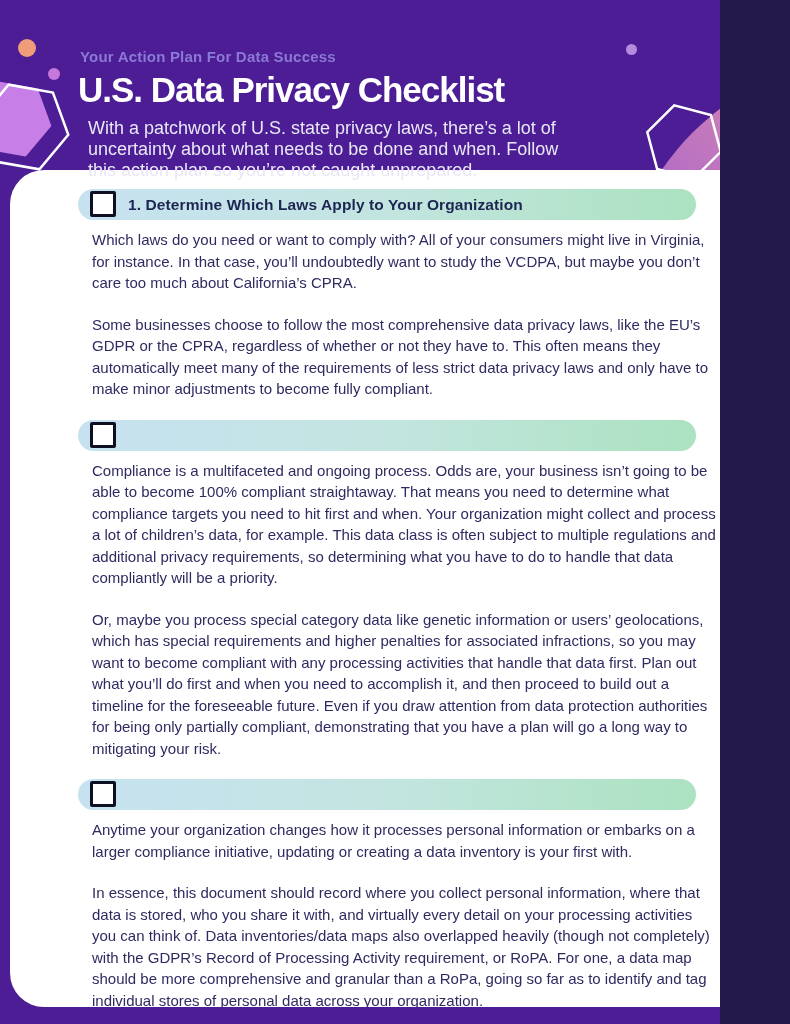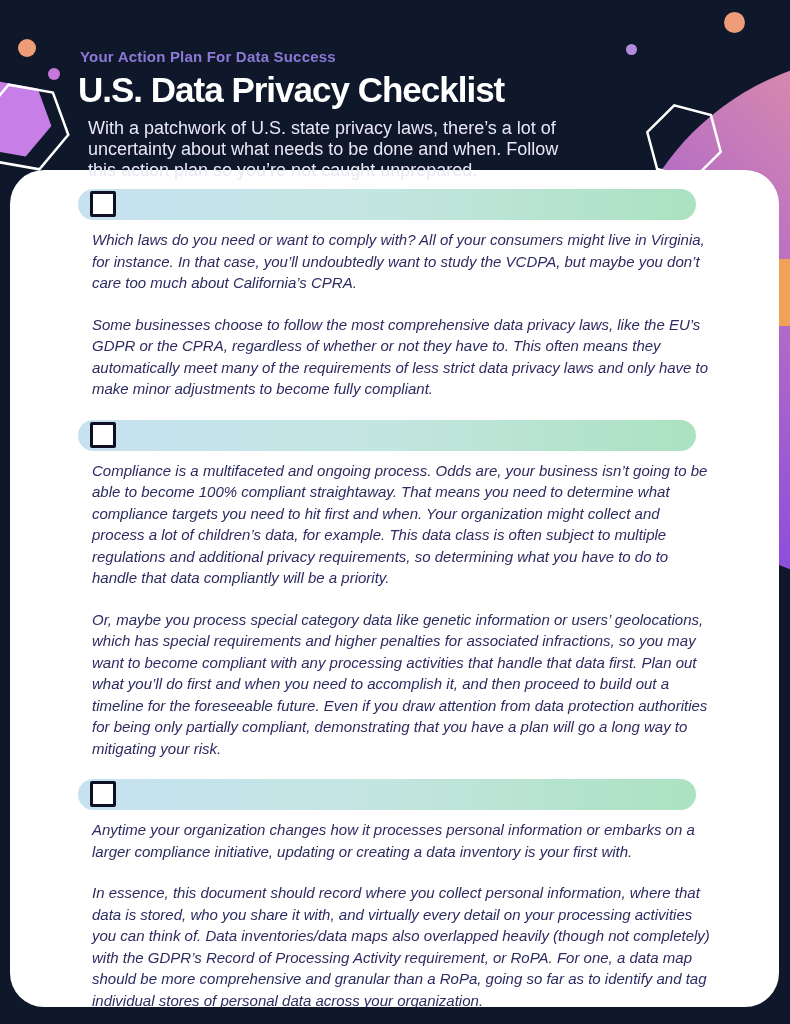--- a/index.html
+++ b/index.html
@@ -1,21 +1,21 @@
 <!DOCTYPE html>
 <html><head>
 <meta charset="utf-8">
 <style>
   html,body{margin:0;padding:0;}
   body{
     width:790px;height:1024px;
     font-family:"Liberation Sans",sans-serif;
     background:#231a4a;
   }
-  .page{position:relative;width:790px;height:1024px;overflow:hidden;background:#0f172a;}
+  .page{position:relative;width:720px;height:1024px;overflow:hidden;background:#4c1d95;}
 
   
   .decor{position:absolute;z-index:1;}
   .dot{border-radius:50%;}
   .dot-peach-tl{left:18px;top:39px;width:18px;height:18px;background:#ef9d79;}
   .dot-purple-l{left:48px;top:68px;width:12px;height:12px;background:#c679da;}
   .dot-purple-tr{left:626px;top:44px;width:11px;height:11px;background:#b48bdd;}
   .dot-peach-tr{left:724px;top:12px;width:21px;height:21px;background:#ef9d79;}
   .big-circle{
     left:615px;top:55px;width:530px;height:530px;border-radius:50%;
@@ -54,21 +54,21 @@
     position:absolute;left:12px;top:2px;width:20px;height:20px;
     background:#ffffff;border:3px solid #0f0f23;border-radius:2px;
     cursor:pointer;
   }
   .pill-heading{
     position:absolute;left:50px;top:0;margin:0;line-height:31px;
     font-size:15.5px;font-weight:bold;color:#1d2552;letter-spacing:.1px;
   }
   .para{
     width:624px;margin:0 0 20px 82px;
-    font-size:15px;line-height:21.5px;color:#2e2b61;font-style:italic;
+    font-size:15px;line-height:21.5px;color:#2e2b61;
   }
 </style>
 </head>
 <body>
 
 <div class="page">
 
   <div class="decor dot dot-peach-tl"></div>
   <div class="decor dot dot-purple-l"></div>
   <div class="decor big-circle"></div>
@@ -90,20 +90,21 @@
     <p class="kicker">Your Action Plan For Data Success</p>
     <h1 class="title">U.S. Data Privacy Checklist</h1>
     <p class="subtitle">With a patchwork of U.S. state privacy laws, there’s a lot of uncertainty about what needs to be done and when. Follow this action plan so you’re not caught unprepared.</p>
   </header>
 
   <main class="card">
 
     <section class="section">
       <div class="pill">
         <span class="checkbox"></span>
+        <h2 class="pill-heading">1. Determine Which Laws Apply to Your Organization</h2>
       </div>
       <p class="para">Which laws do you need or want to comply with? All of your consumers might live in Virginia, for instance. In that case, you’ll undoubtedly want to study the VCDPA, but maybe you don’t care too much about California’s CPRA.</p>
       <p class="para">Some businesses choose to follow the most comprehensive data privacy laws, like the EU’s GDPR or the CPRA, regardless of whether or not they have to. This often means they automatically meet many of the requirements of less strict data privacy laws and only have to make minor adjustments to become fully compliant.</p>
     </section>
 
     <section class="section">
       <div class="pill">
         <span class="checkbox"></span>
       </div>
       <p class="para">Compliance is a multifaceted and ongoing process. Odds are, your business isn’t going to be able to become 100% compliant straightaway. That means you need to determine what compliance targets you need to hit first and when. Your organization might collect and process a lot of children’s data, for example. This data class is often subject to multiple regulations and additional privacy requirements, so determining what you have to do to handle that data compliantly will be a priority.</p>

